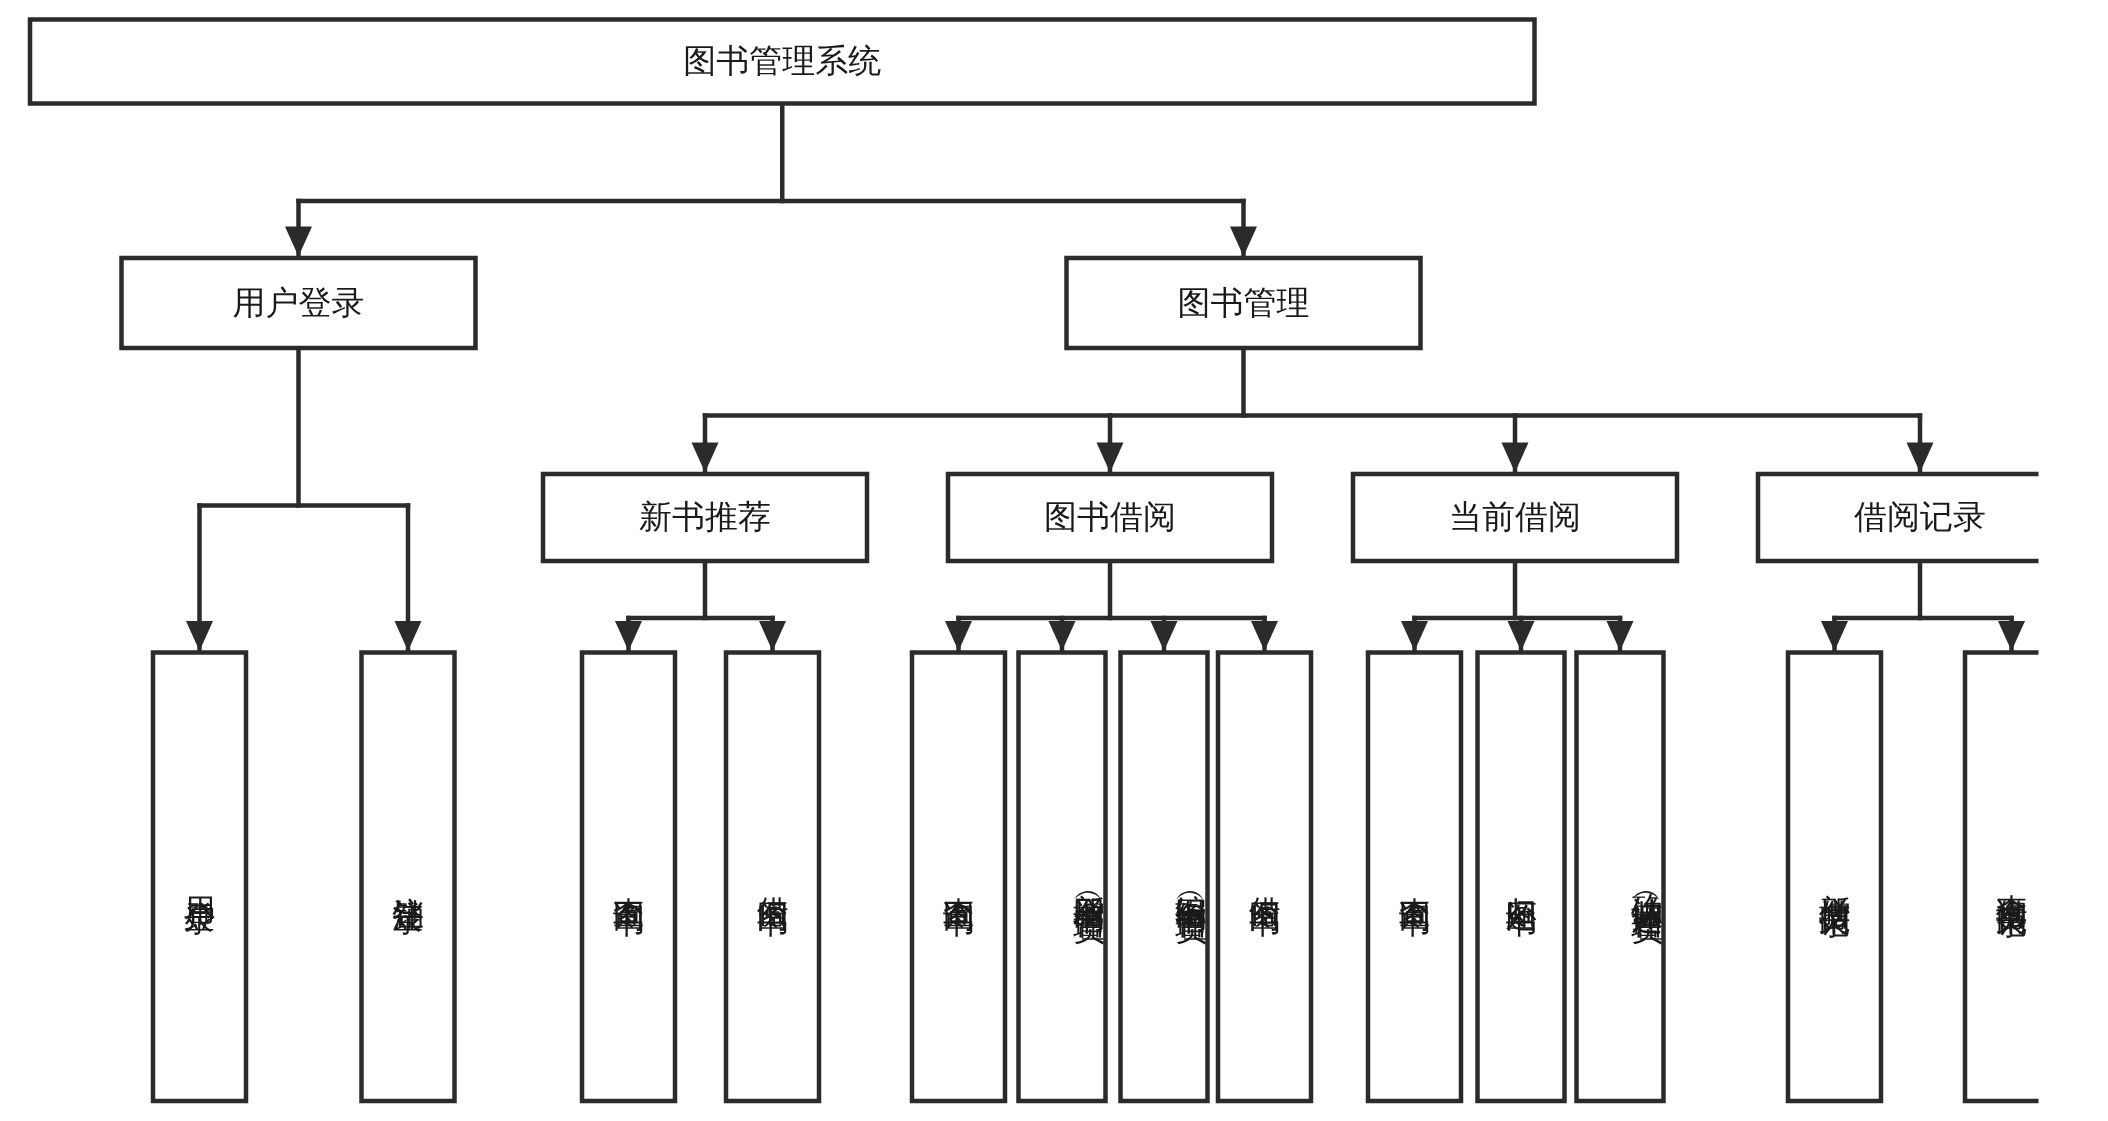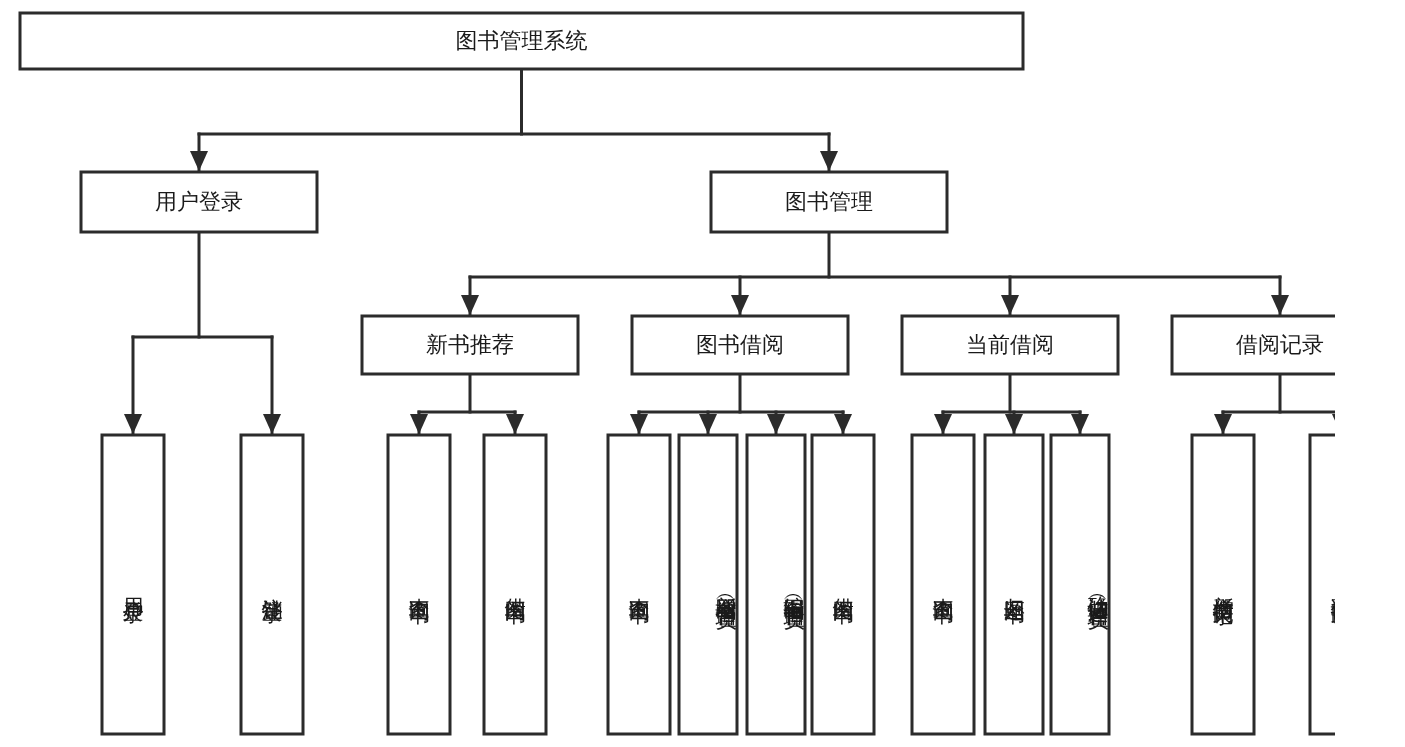--- a/index.html
+++ b/index.html
@@ -10,20 +10,21 @@
   }
   body {
     font-family: "DejaVu Sans", "Liberation Sans", sans-serif;
   }
   #stage {
     position: relative;
     width: 1335px;
     height: 747px;
     background: #ffffff;
     overflow: hidden;
+    padding-left: 24px;
   }
   #diagram-svg {
     position: absolute;
     left: 0;
     top: 0;
     width: 1405px;
     height: 747px;
   }
   .node-rect {
     fill: #ffffff;

